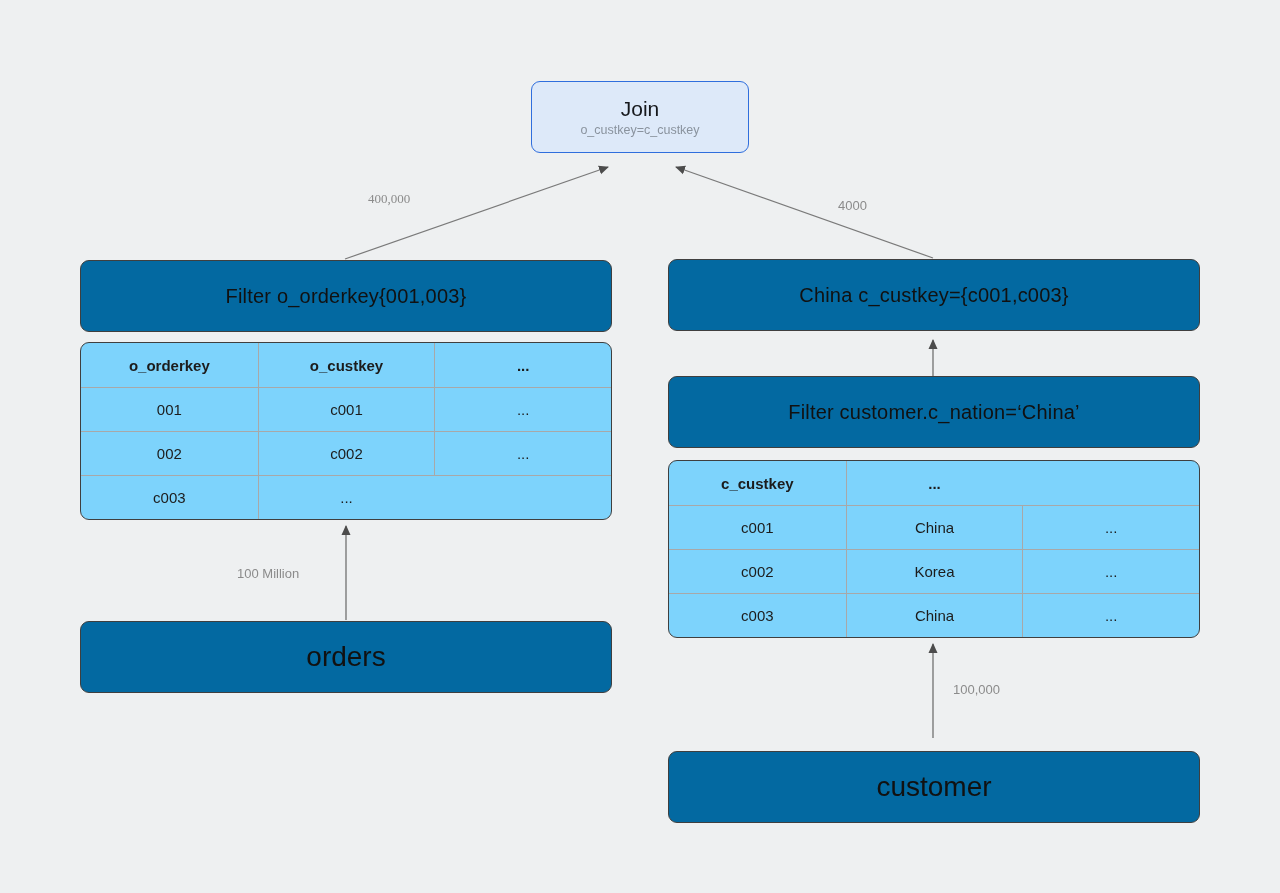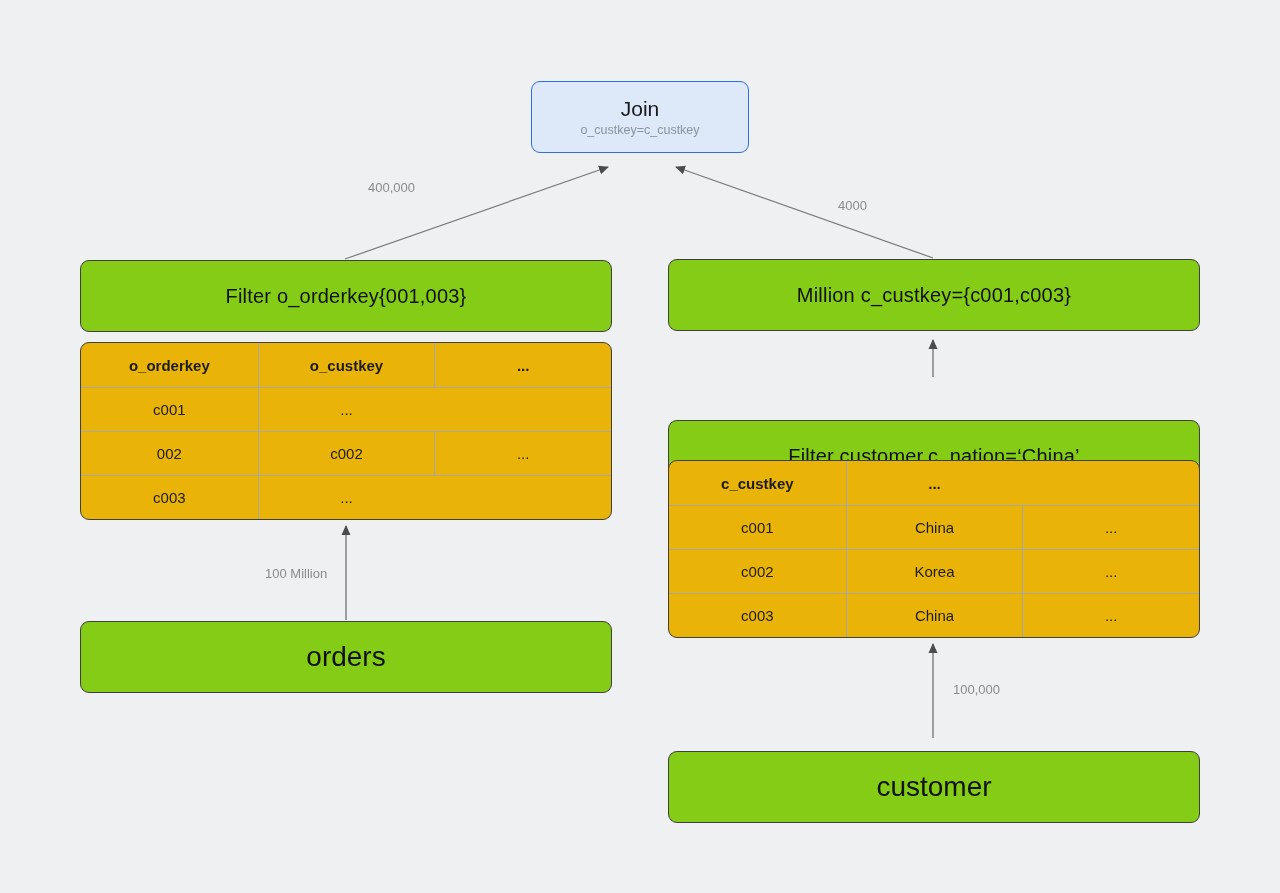--- a/index.html
+++ b/index.html
@@ -8,21 +8,21 @@
     font-family: "Liberation Sans", sans-serif;
     background: #eef0f1;
     position: relative;
     overflow: hidden;
   }
   #canvas { position: absolute; inset: 0; width: 1280px; height: 893px; }
   #arrow-layer { position: absolute; left: 0; top: 0; width: 1280px; height: 893px; pointer-events: none; }
 
   .node {
     position: absolute;
-    background: #84cc16;
+    background: #0369a1;
     border: 1px solid #3f3f3f;
     border-radius: 9px;
     display: flex;
     align-items: center;
     justify-content: center;
     color: #111111;
   }
   .node.filter { font-size: 20px; font-weight: 400; letter-spacing: 0.2px; }
   .node.source { font-size: 28px; font-weight: 500; }
 
@@ -32,29 +32,29 @@
     border: 1px solid #2f6edd;
     flex-direction: column;
     gap: 2px;
   }
   #join-title { font-size: 21px; font-weight: 500; color: #16181c; line-height: 1.1; }
   #join-cond  { font-size: 12.5px; color: #8a939e; }
 
   #left-filter   { left: 80px;  top: 260px; width: 532px; height: 72px; }
   #orders-node   { left: 80px;  top: 621px; width: 532px; height: 72px; }
   #right-filter-custkey { left: 668px; top: 259px; width: 532px; height: 72px; }
-  #right-filter-nation  { left: 668px; top: 376px; width: 532px; height: 72px; margin-top: 44px; }
+  #right-filter-nation  { left: 668px; top: 376px; width: 532px; height: 72px; }
   #customer-node { left: 668px; top: 739px; width: 532px; height: 72px; margin-top: 12px; }
 
   .data-table {
     position: absolute;
     width: 532px;
     border: 1px solid #3f3f3f;
     border-radius: 9px;
-    background: #eab308;
+    background: #7dd3fc;
     overflow: hidden;
   }
   #left-table  { left: 80px;  top: 342px; }
   #right-table { left: 668px; top: 460px; }
   .trow {
     display: grid;
     grid-template-columns: 1fr 1fr 1fr;
     height: 44px;
   }
   .trow + .trow { border-top: 1px solid #a8a8a8; }
@@ -64,23 +64,23 @@
   }
   .tcell + .tcell { border-left: 1px solid #a8a8a8; }
   .trow.head .tcell { font-weight: 600; }
 
   .edge-label {
     position: absolute;
     font-size: 13px;
     color: #8b8b8b;
     white-space: nowrap;
   }
-  #label-left-join   { left: 368px; top: 180px; }
+  #label-left-join   { left: 368px; top: 191px; font-family: Liberation Serif, serif; }
   #label-right-join  { left: 838px; top: 198px; }
-  #label-orders-scan { left: 237px; top: 566px; margin-left: 28px; }
+  #label-orders-scan { left: 237px; top: 566px; }
   #label-cust-scan   { left: 953px; top: 682px; }
 </style>
 </head>
 <body>
 
 <div id="canvas">
 
   <svg id="arrow-layer" viewBox="0 0 1280 893" xmlns="http://www.w3.org/2000/svg">
     <defs>
       <marker id="arrowhead" markerWidth="12" markerHeight="10" refX="9" refY="5" orient="auto" markerUnits="userSpaceOnUse">
@@ -103,40 +103,41 @@
     <span>Filter o_orderkey{001,003}</span>
   </div>
 
   <div class="data-table" id="left-table">
     <div class="trow head">
       <div class="tcell">o_orderkey</div>
       <div class="tcell">o_custkey</div>
       <div class="tcell">...</div>
     </div>
     <div class="trow">
+      <div class="tcell">001</div>
       <div class="tcell">c001</div>
       <div class="tcell">...</div>
     </div>
     <div class="trow">
       <div class="tcell">002</div>
       <div class="tcell">c002</div>
       <div class="tcell">...</div>
     </div>
     <div class="trow">
       <div class="tcell">c003</div>
       <div class="tcell">...</div>
     </div>
   </div>
 
   <div class="node source" id="orders-node">
     <span>orders</span>
   </div>
 
   <div class="node filter" id="right-filter-custkey">
-    <span>Million c_custkey={c001,c003}</span>
+    <span>China c_custkey={c001,c003}</span>
   </div>
 
   <div class="node filter" id="right-filter-nation">
     <span>Filter customer.c_nation=‘China’</span>
   </div>
 
   <div class="data-table" id="right-table">
     <div class="trow head">
       <div class="tcell">c_custkey</div>
       <div class="tcell">...</div>

